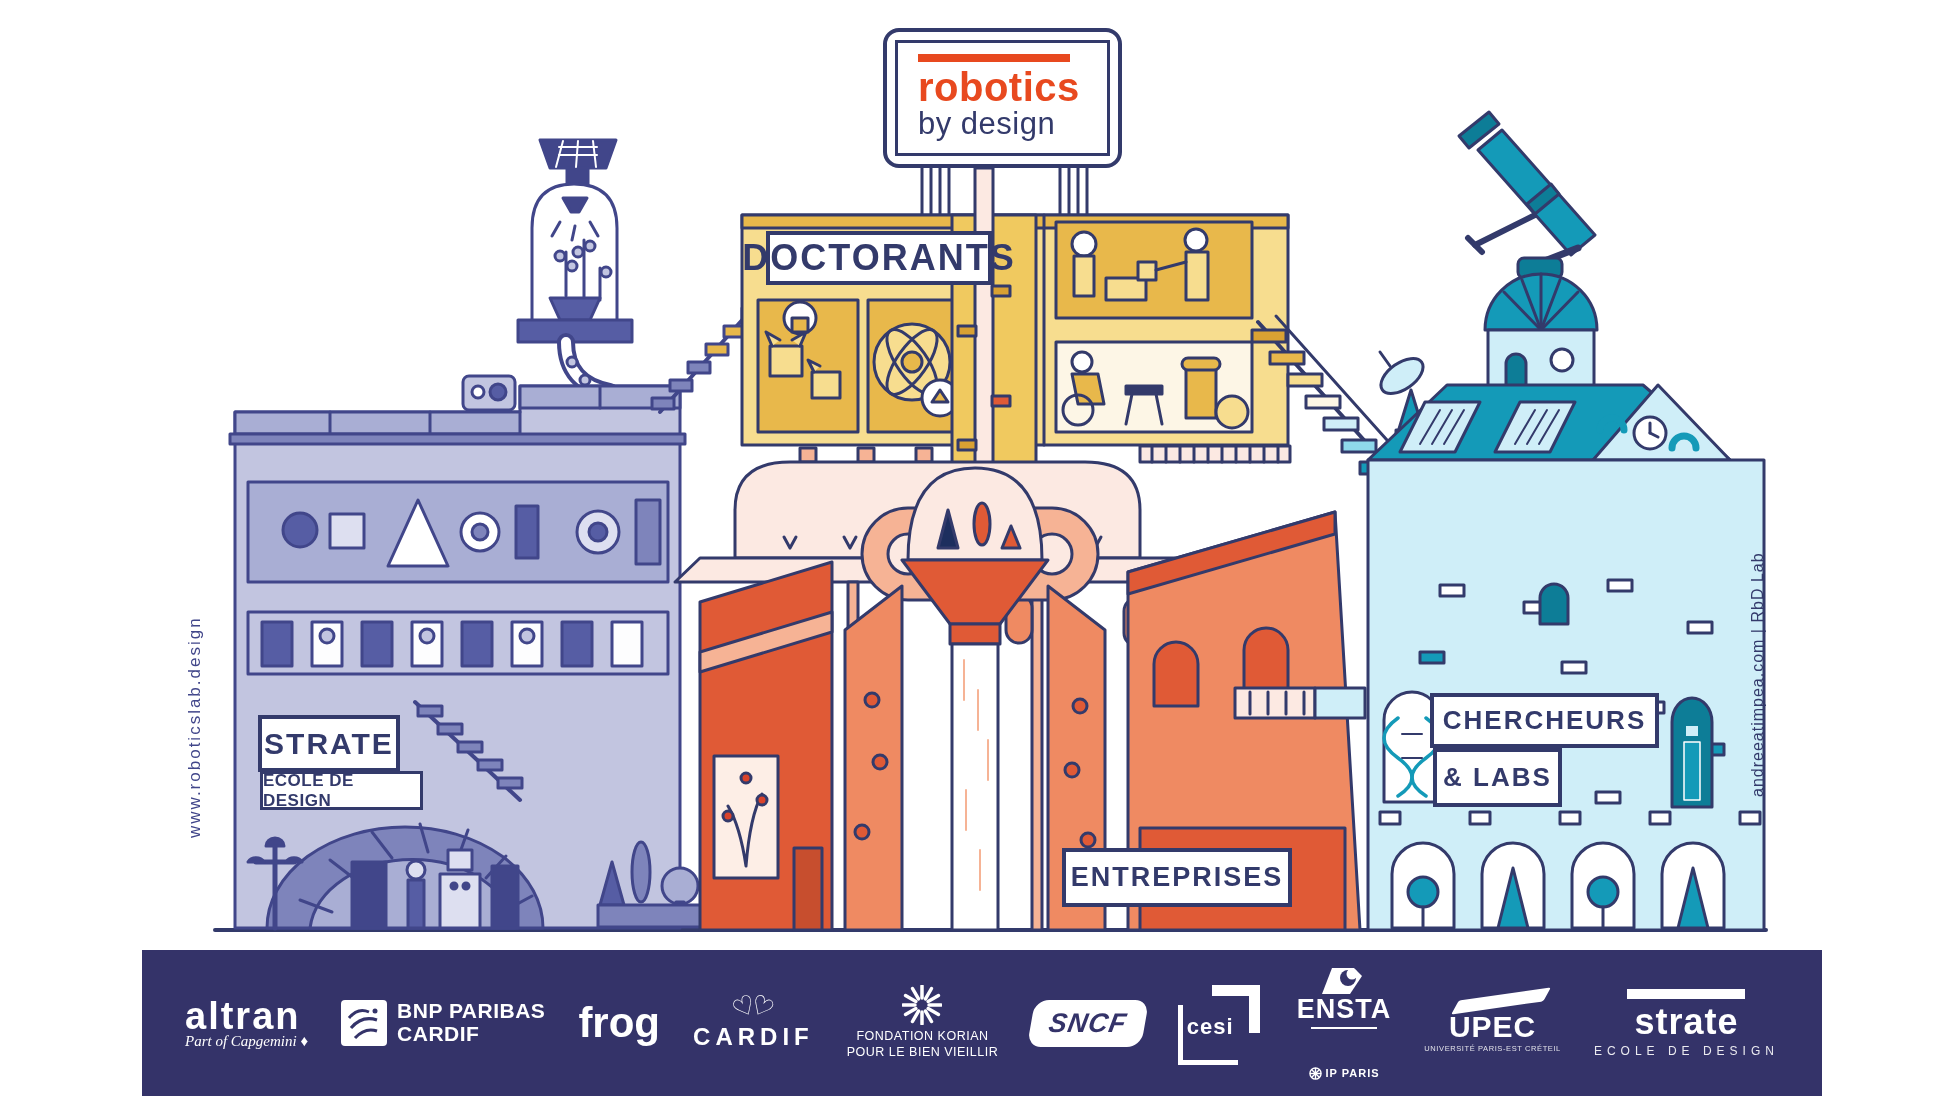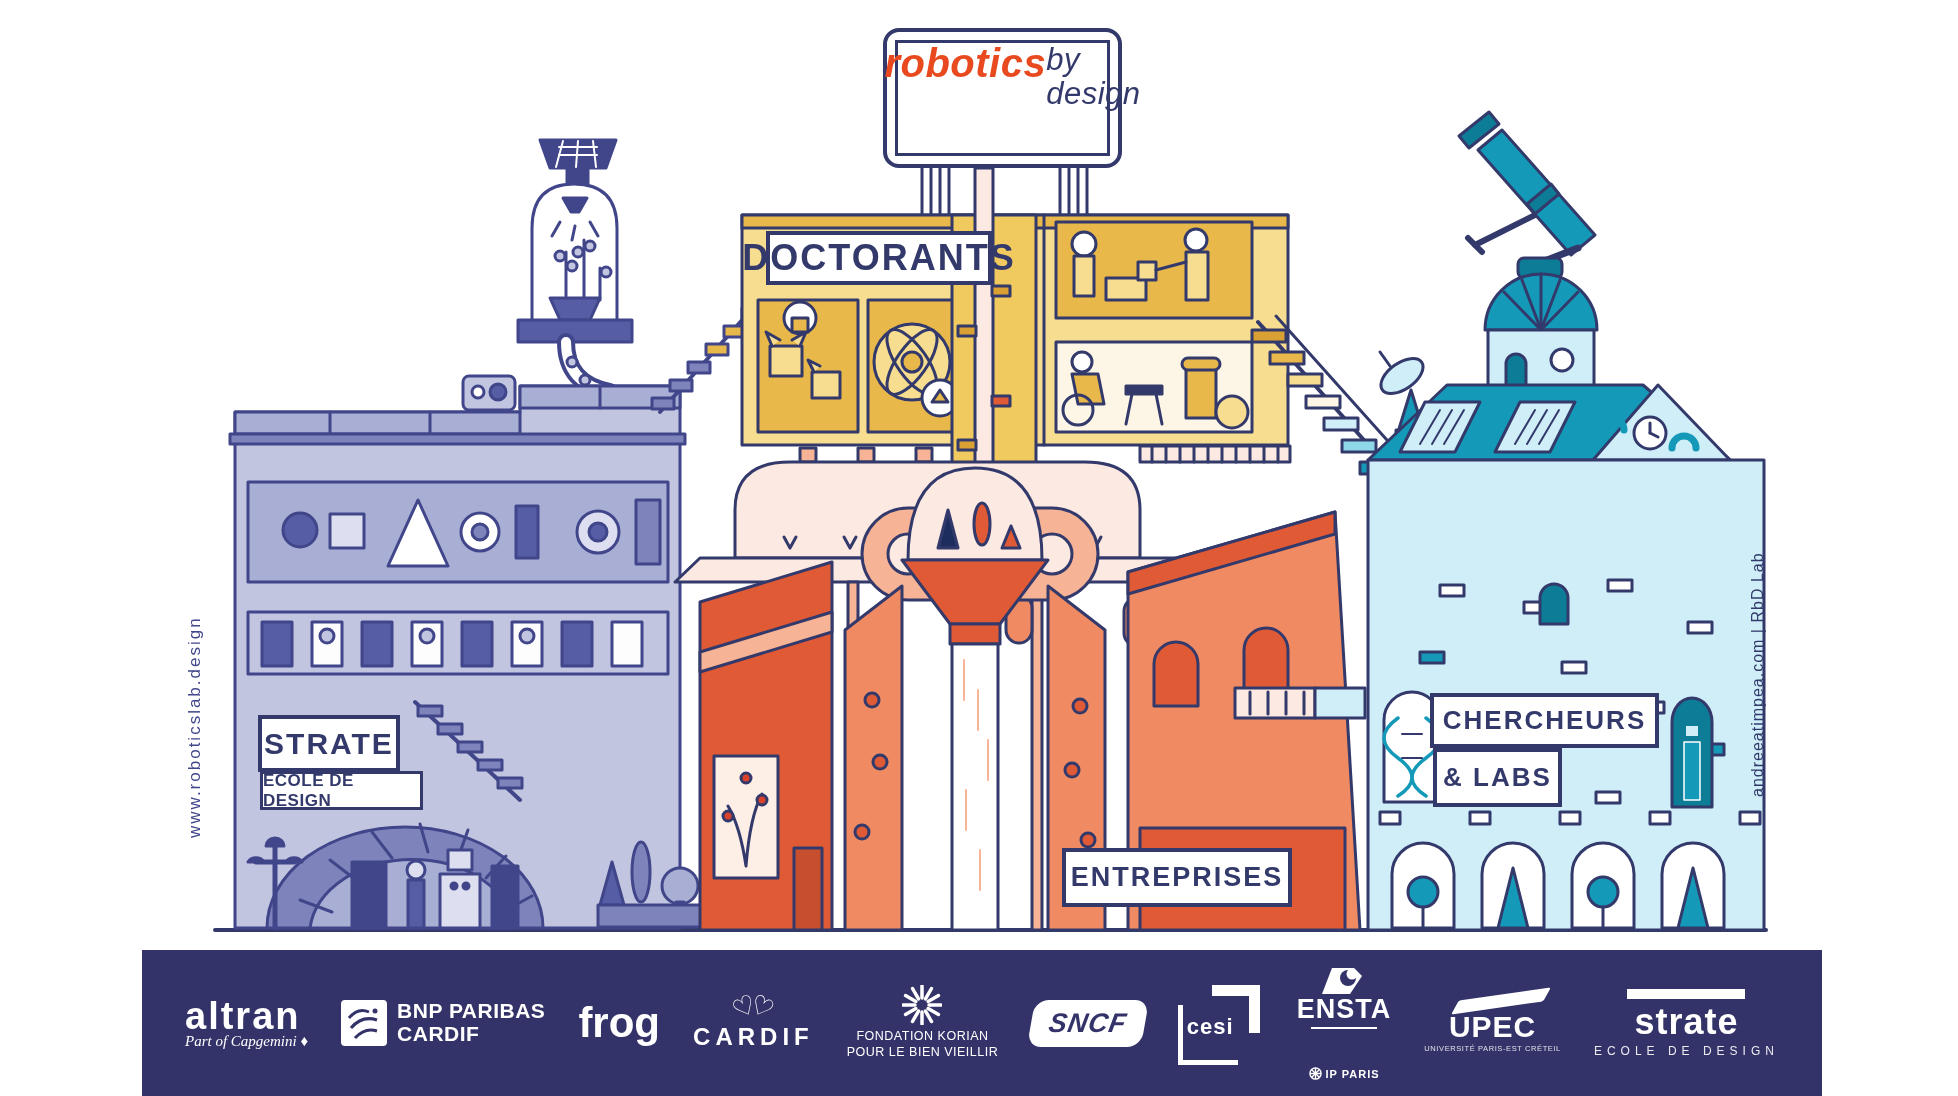--- a/index.html
+++ b/index.html
@@ -14,22 +14,22 @@
   }
   *{box-sizing:border-box;margin:0;padding:0;}
   html,body{width:1958px;height:1096px;background:#fff;}
   .stage{position:relative;width:1958px;height:1096px;background:#fff;overflow:hidden;
          font-family:"Liberation Sans",sans-serif;color:var(--ink);}
   .scene{position:absolute;left:0;top:0;}
 
   
   .sign{position:absolute;left:883px;top:28px;width:239px;height:140px;background:#fff;
         border:4px solid var(--ink);border-radius:16px;padding:8px;}
-  .sign-inner{width:100%;height:100%;border:3px solid var(--ink);display:flex;
-        justify-content:center;padding-left:20px;font-style:italic;}
+  .sign-inner{width:100%;height:100%;border:3px solid var(--ink);display:flex;flex-direction:column;
+        justify-content:center;padding-left:20px;}
   .sign-bar{width:152px;height:8px;background:var(--red);margin-bottom:5px;}
   .sign-l1{font-size:40px;font-weight:bold;color:var(--red);line-height:1;letter-spacing:.5px;}
   .sign-l2{font-size:31px;color:var(--ink);line-height:1.1;letter-spacing:.5px;}
 
   
   .plaque{position:absolute;background:#fff;border:4px solid var(--ink);display:flex;
           align-items:center;justify-content:center;font-weight:bold;color:var(--ink);}
   .lbl-doctorants{left:766px;top:231px;width:226px;height:54px;font-size:36px;letter-spacing:2px;}
   .lbl-strate1{left:258px;top:715px;width:142px;height:57px;font-size:30px;letter-spacing:2px;}
   .lbl-strate2{left:260px;top:771px;width:163px;height:39px;font-size:17px;letter-spacing:.5px;border-width:3px;}
@@ -66,21 +66,21 @@
   .spoon-eye.e1{width:13px;height:15px;left:14px;top:15px;}
   .spoon-eye.e2{width:9px;height:11px;left:36px;top:17px;}
   .spoon-word{font-size:18px;letter-spacing:8px;margin-left:8px;}
   .spoon-sub{font-size:7px;letter-spacing:2.5px;opacity:.75;margin-top:2px;}
   .cesi-box{position:relative;width:86px;height:84px;}
   .cesi-br-thick{position:absolute;top:4px;right:4px;width:48px;height:48px;border-top:11px solid #fff;border-right:11px solid #fff;}
   .cesi-br-thin{position:absolute;left:0;bottom:0;width:60px;height:60px;border-left:5px solid #fff;border-bottom:5px solid #fff;}
   .cesi-word{position:absolute;left:9px;top:33px;font-size:22px;font-weight:bold;letter-spacing:1px;}
   .ensta-word{font-size:27px;font-weight:bold;letter-spacing:1px;line-height:1;}
   .ensta-div{width:66px;height:2px;background:#fff;margin:4px 0 3px;}
-  .ensta-sub{display:flex;align-items:center;gap:4px;font-size:11px;font-weight:bold;letter-spacing:1px;margin-top:35px;}
+  .ensta-sub{display:flex;gap:4px;font-size:11px;font-weight:bold;letter-spacing:1px;margin-top:35px;}
   .upec-bar{width:84px;height:14px;background:#fff;transform:skewX(-35deg) rotate(-9deg);border-radius:2px;margin:0 0 4px 16px;}
   .upec-word{font-size:30px;font-weight:bold;line-height:1;letter-spacing:1px;}
   .upec-sub{font-size:7.5px;letter-spacing:.6px;margin-top:2px;opacity:.85;white-space:nowrap;}
   .strate-bar{width:118px;height:10px;background:#fff;margin-bottom:5px;}
   .strate-word{font-size:36px;font-weight:bold;line-height:1;letter-spacing:1px;}
   .strate-sub{font-size:12px;letter-spacing:5px;margin-top:4px;opacity:.9;}
 </style>
 </head>
 <body>
 

